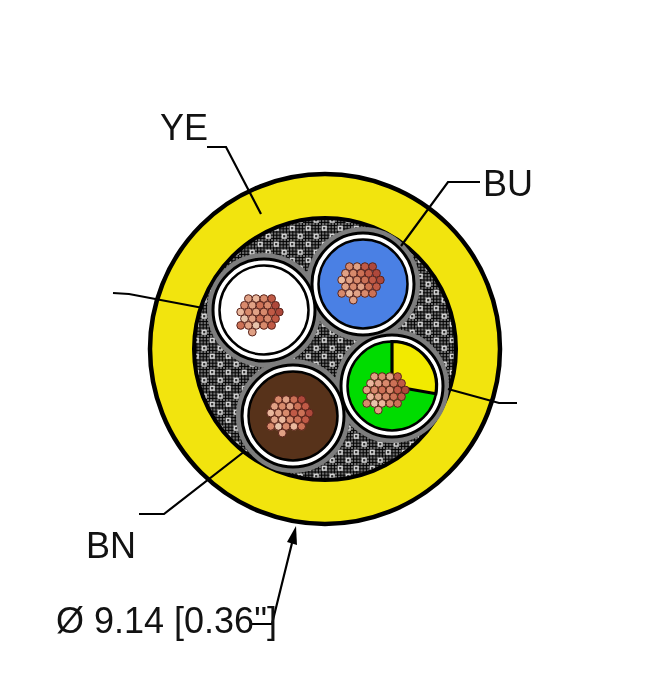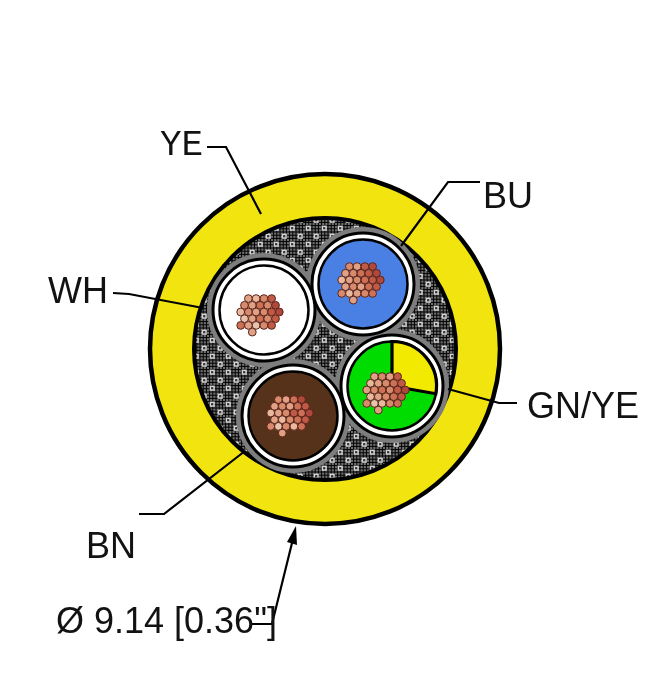--- a/index.html
+++ b/index.html
@@ -167,19 +167,17 @@
         <circle cx="282.3" cy="433.1" r="3.9" fill="#e0a185" stroke="#5a241b" stroke-width="1"></circle>
       </g>
       <polyline points="207,147 226,147 261,214" fill="none" stroke="#000000" stroke-width="2.2"></polyline>
       <polyline points="480,182 448,182 401,246" fill="none" stroke="#000000" stroke-width="2.2"></polyline>
       <polyline points="113,293 129,294 203,308" fill="none" stroke="#000000" stroke-width="2.2"></polyline>
       <polyline points="517,403 499,403 448,389" fill="none" stroke="#000000" stroke-width="2.2"></polyline>
       <polyline points="139,514 164,514 245,451" fill="none" stroke="#000000" stroke-width="2.2"></polyline>
       <polyline points="250,624 272,624 292,543" fill="none" stroke="#000000" stroke-width="2.2"></polyline>
       <polygon points="296,526 297,545 287,542" fill="#000000"></polygon>
     </svg>
-  <div class="lbl" style="left: 160px; top: 128px; font-family: Liberation Mono, monospace;">YE</div>
-  <div class="lbl" style="left: 483px; top: 178px;">BU</div>
-  <div class="lbl" style="left: 48px; top: 273px;">WH</div>
-  <div class="lbl" style="left: 527px; top: 388px;">GN/YE</div>
+  <div class="lbl" style="left: 160px; top: 110px;">YE</div>
+  <div class="lbl" style="left: 483px; top: 166px;">BU</div>
   <div class="lbl" style="left: 86px; top: 496px; margin-top: 32px;">BN</div>
   <div class="lbl" style="left: 56px; top: 603px;">Ø 9.14 [0.36"]</div>
 </div>
 
 </body></html>

